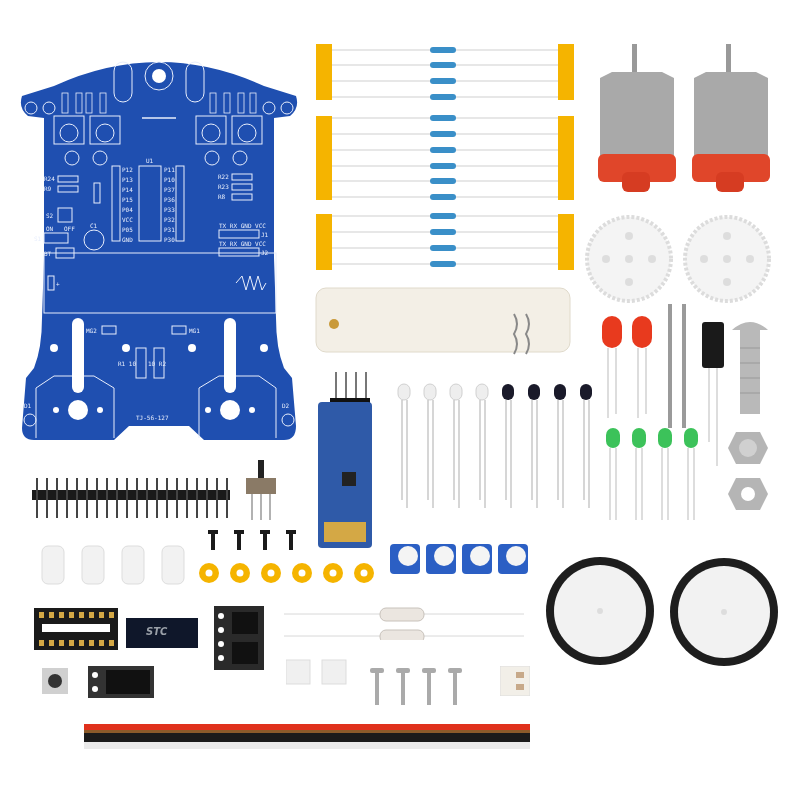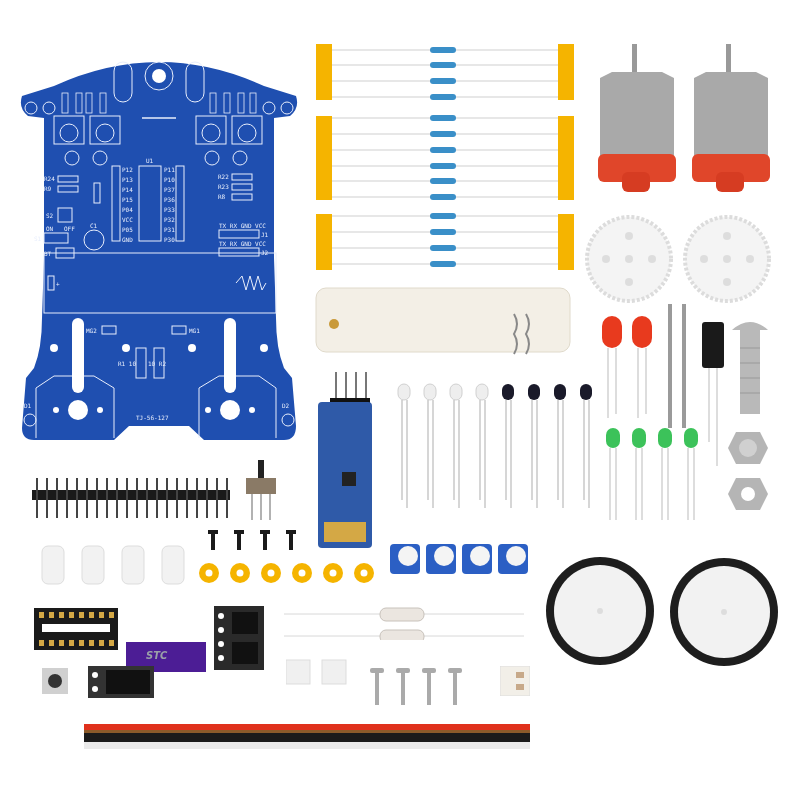--- a/index.html
+++ b/index.html
@@ -481,21 +481,21 @@
         <rect x="15" y="32" width="5" height="6"></rect>
         <rect x="25" y="32" width="5" height="6"></rect>
         <rect x="35" y="32" width="5" height="6"></rect>
         <rect x="45" y="32" width="5" height="6"></rect>
         <rect x="55" y="32" width="5" height="6"></rect>
         <rect x="65" y="32" width="5" height="6"></rect>
         <rect x="75" y="32" width="5" height="6"></rect>
       </g>
     </svg>
 </div>
-<div class="abs" style="left:126px;top:642px;width:80px;height:30px;background:#4c1d95;">
+<div class="abs" style="left:126px;top:618px;width:72px;height:30px;background:#0f172a;">
   <span style="position:absolute;left:20px;top:8px;color:#9aa0a8;font-size:10px;font-style:italic;font-weight:bold;font-family:'DejaVu Sans',sans-serif;">STC</span>
 </div>
 <div class="abs" style="left:214px;top:606px;">
   <svg width="50" height="64">
       <rect x="0" y="0" width="50" height="64" fill="#2a2a2a"></rect>
       <g fill="#fff">
         <circle cx="7" cy="10" r="3"></circle>
         <circle cx="7" cy="24" r="3"></circle>
         <circle cx="7" cy="38" r="3"></circle>
         <circle cx="7" cy="52" r="3"></circle>

